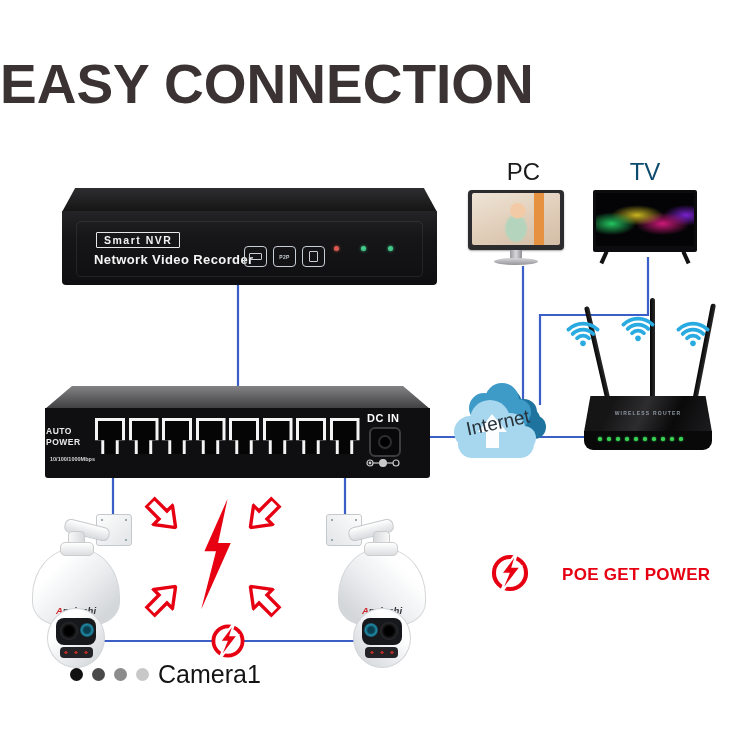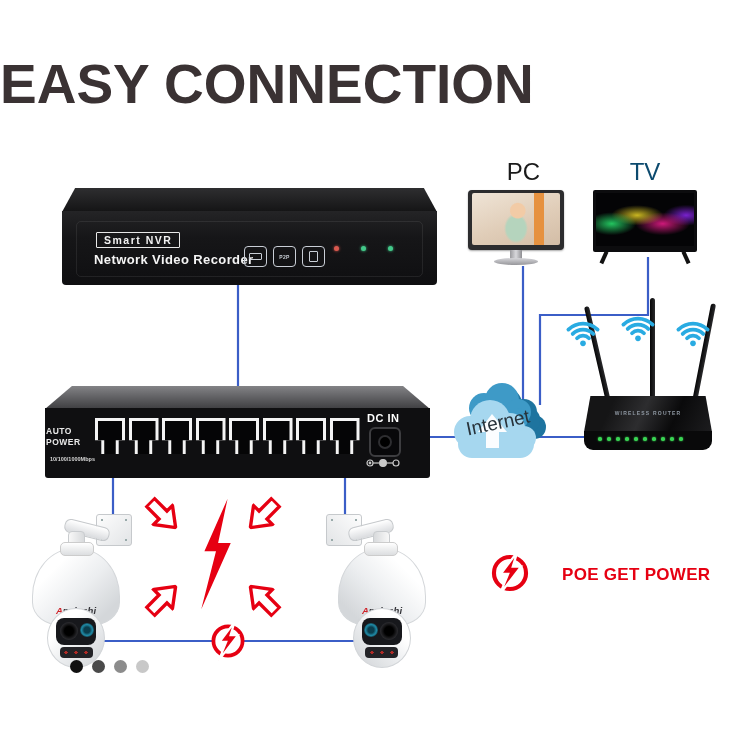--- a/index.html
+++ b/index.html
@@ -414,15 +414,16 @@
   <svg class="abs camlink-icon" width="40" height="40" viewBox="0 0 48 48">
     <circle cx="24" cy="24" r="17.5" fill="#fff" stroke="#e60012" stroke-width="4.5"></circle>
     <path d="M32 1 L14 25 L22 25 L13 47 L36 17 L27 17 Z" fill="#e60012" stroke="#ffffff" stroke-width="2.5"></path>
   </svg>
 
   <div class="abs bottom-row">
     <span class="dot dot1"></span>
     <span class="dot dot2"></span>
     <span class="dot dot3"></span>
     <span class="dot dot4"></span>
+    <span class="cam-label">Camera1</span>
   </div>
 
 </div>
 
 </body></html>

